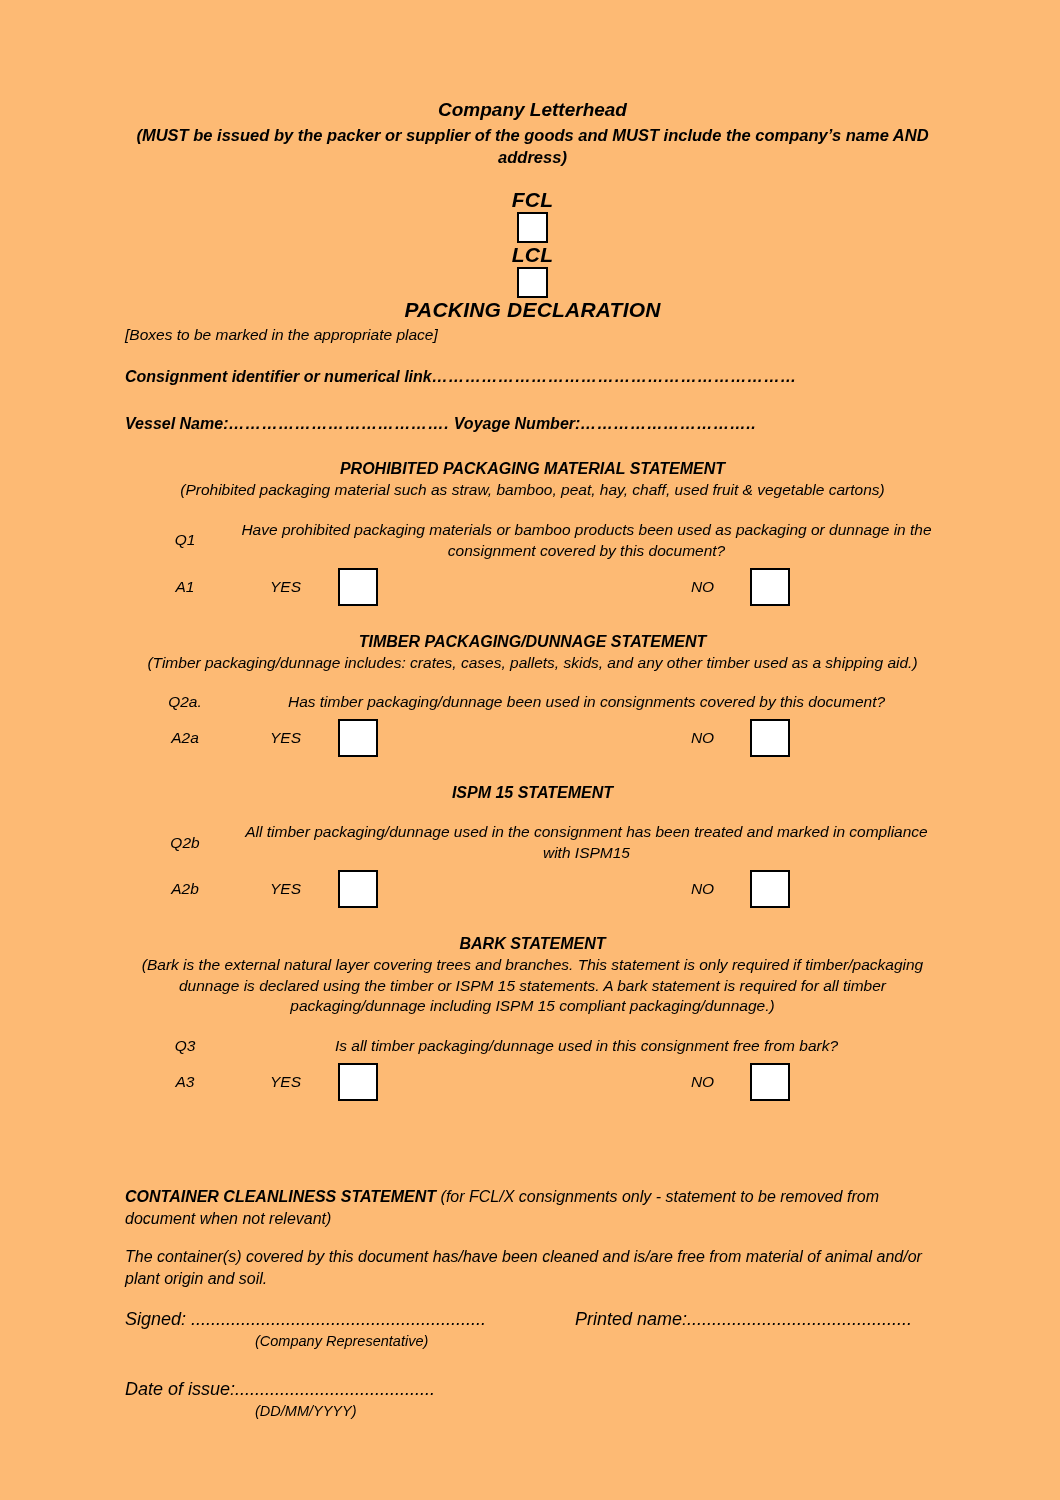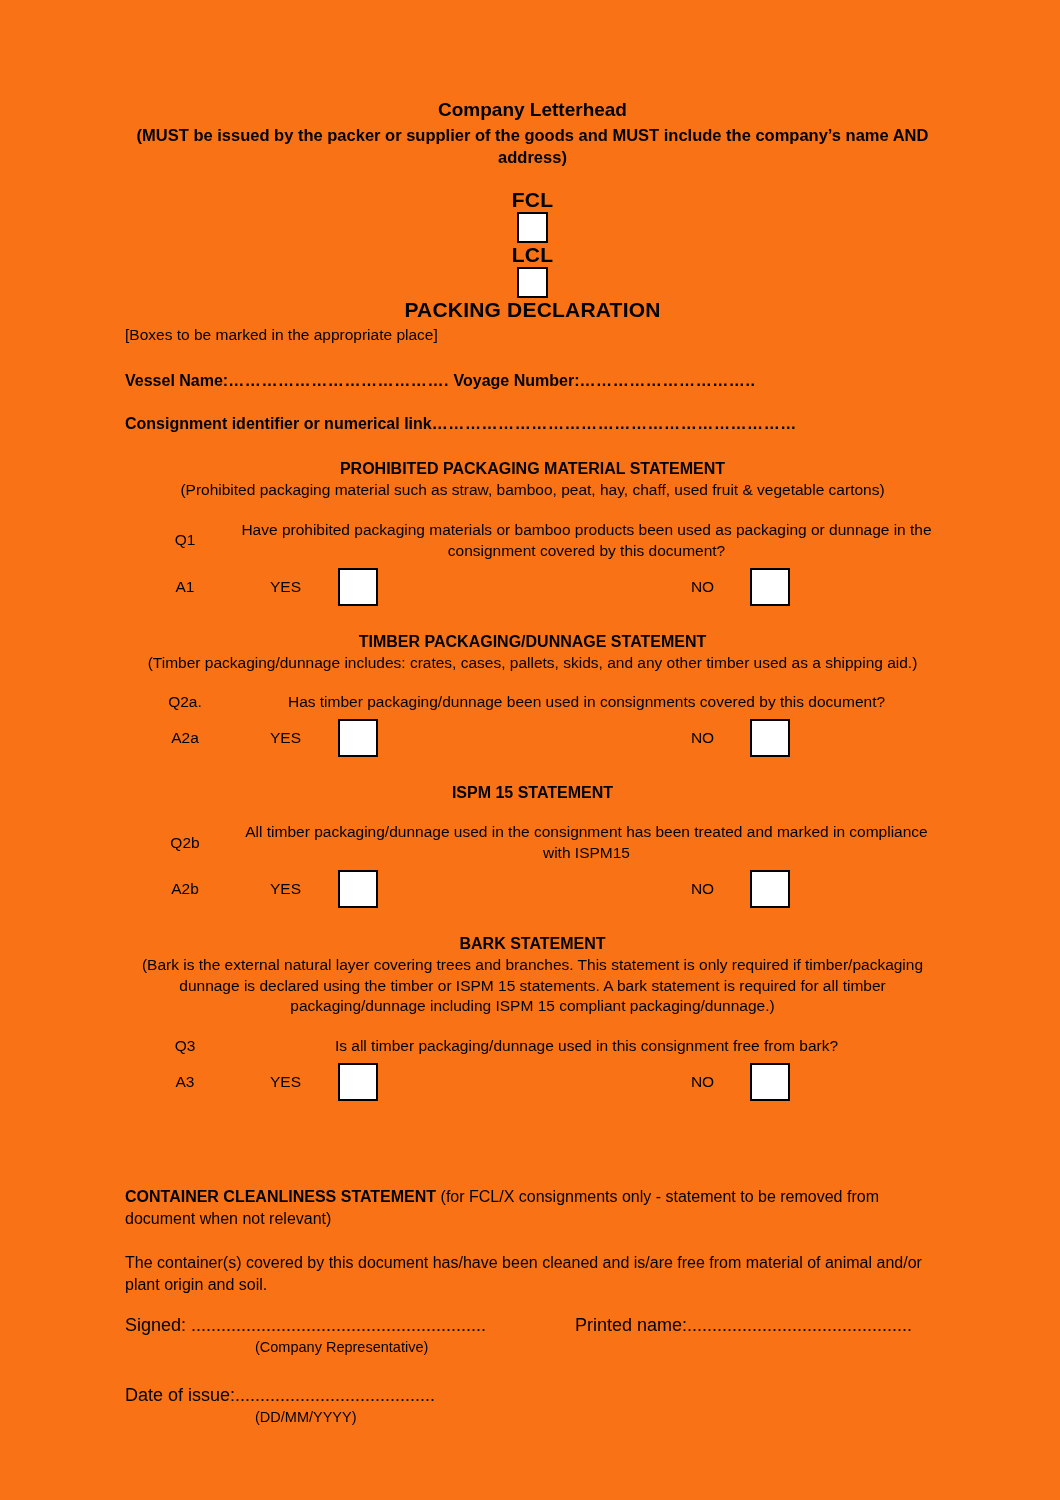--- a/index.html
+++ b/index.html
@@ -12,24 +12,25 @@
     height: 1500px;
     font-family: "Liberation Sans", sans-serif;
     color: #000000;
     -webkit-font-smoothing: antialiased;
   }
 
   .page {
     position: relative;
     width: 1060px;
     height: 1500px;
-    background: #f97316;
+    background: #fdba74;
     box-sizing: border-box;
     padding: 0;
     overflow: hidden;
+    font-style: italic;
   }
 
   .content {
     position: absolute;
     left: 125px;
     top: 98px;
     width: 815px;
   }
 
   
@@ -176,21 +177,21 @@
     line-height: 22px;
     margin: 0;
   }
   .clean-head b {
     font-weight: bold;
     text-align: right;
   }
   .clean-body {
     font-size: 16px;
     line-height: 22px;
-    margin-top: 22px;
+    margin-top: 16px;
     font-weight: normal;
   }
 
   .sig-block {
     margin-top: 17px;
   }
   .sig-row {
     display: flex;
     align-items: baseline;
     font-size: 18px;
@@ -236,27 +237,27 @@
 
     <div class="decl-row">
       <span class="decl-word">FCL</span>
       <span class="hdr-box"></span>
       <span class="decl-word">LCL</span>
       <span class="hdr-box"></span>
       <span class="decl-word">PACKING DECLARATION</span>
     </div>
     <div class="decl-note">[Boxes to be marked in the appropriate place]</div>
 
+    <div class="field-line second">
+      <span>Consignment identifier or numerical link</span><span class="dots">…………………………………………………………</span>
+    </div>
+
     <div class="field-line">
       <span>Vessel Name:</span><span class="dots">………………………………….</span>
       <span>Voyage Number:</span><span class="dots">…………………………..</span>
-    </div>
-
-    <div class="field-line second">
-      <span>Consignment identifier or numerical link</span><span class="dots">…………………………………………………………</span>
     </div>
 
     <div class="section">
       <div class="section-head">PROHIBITED PACKAGING MATERIAL STATEMENT</div>
       <div class="section-sub">(Prohibited packaging material such as straw, bamboo, peat, hay, chaff, used fruit &amp; vegetable cartons)</div>
       <div class="qa">
         <div class="q-row">
           <div class="q-label">Q1</div>
           <div class="q-text">Have prohibited packaging materials or bamboo products been used as packaging or dunnage in the consignment covered by this document?</div>
         </div>

